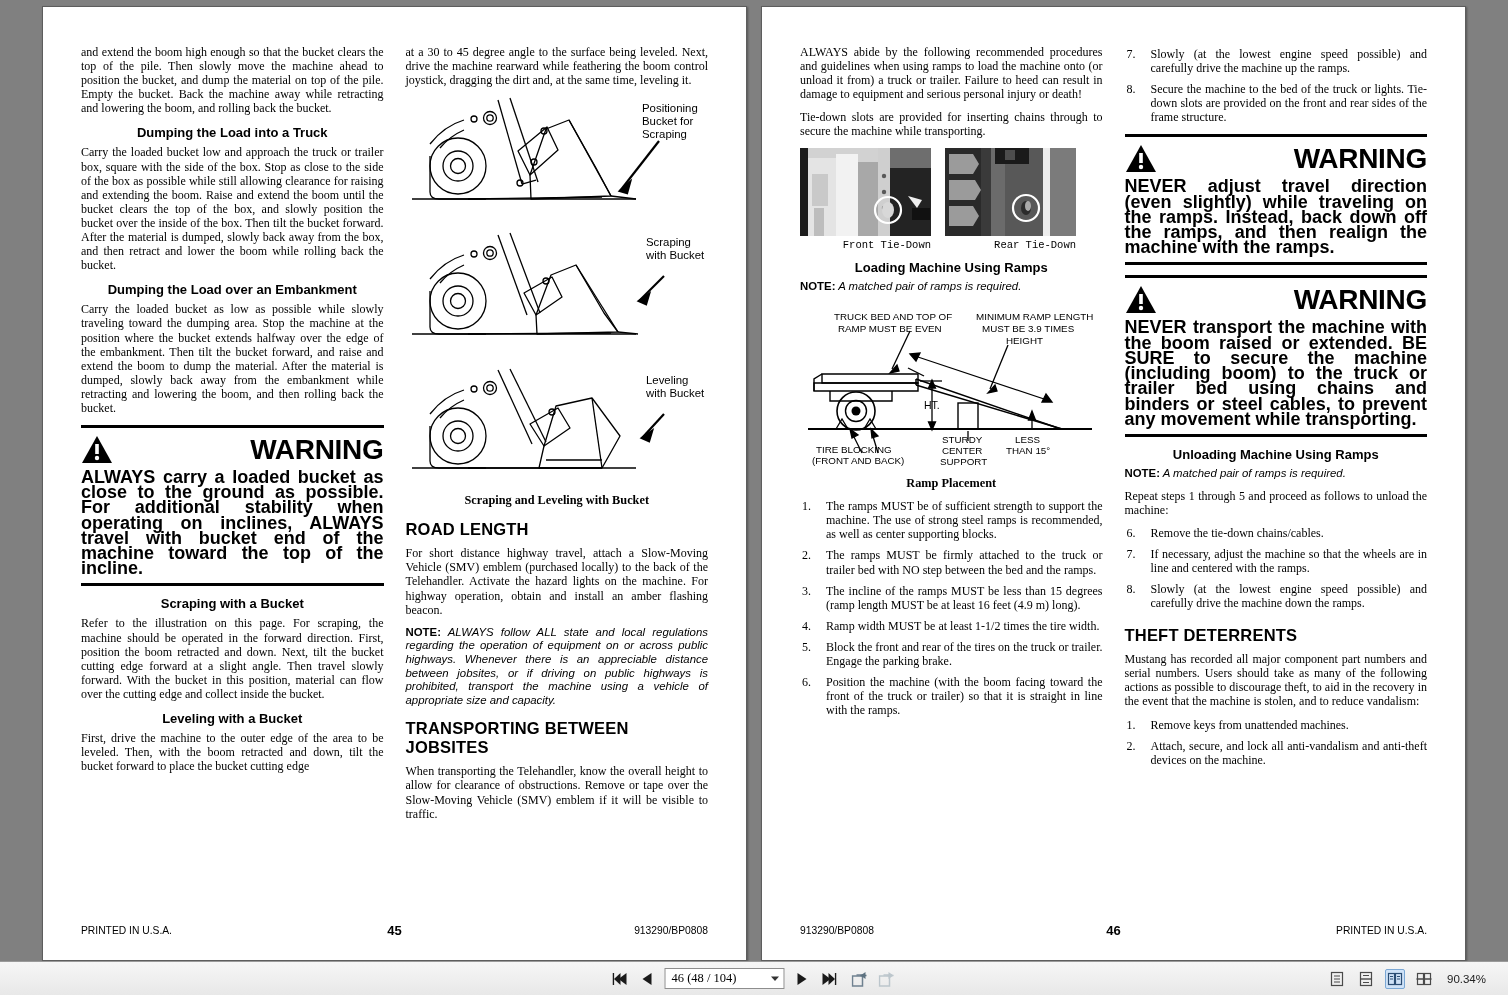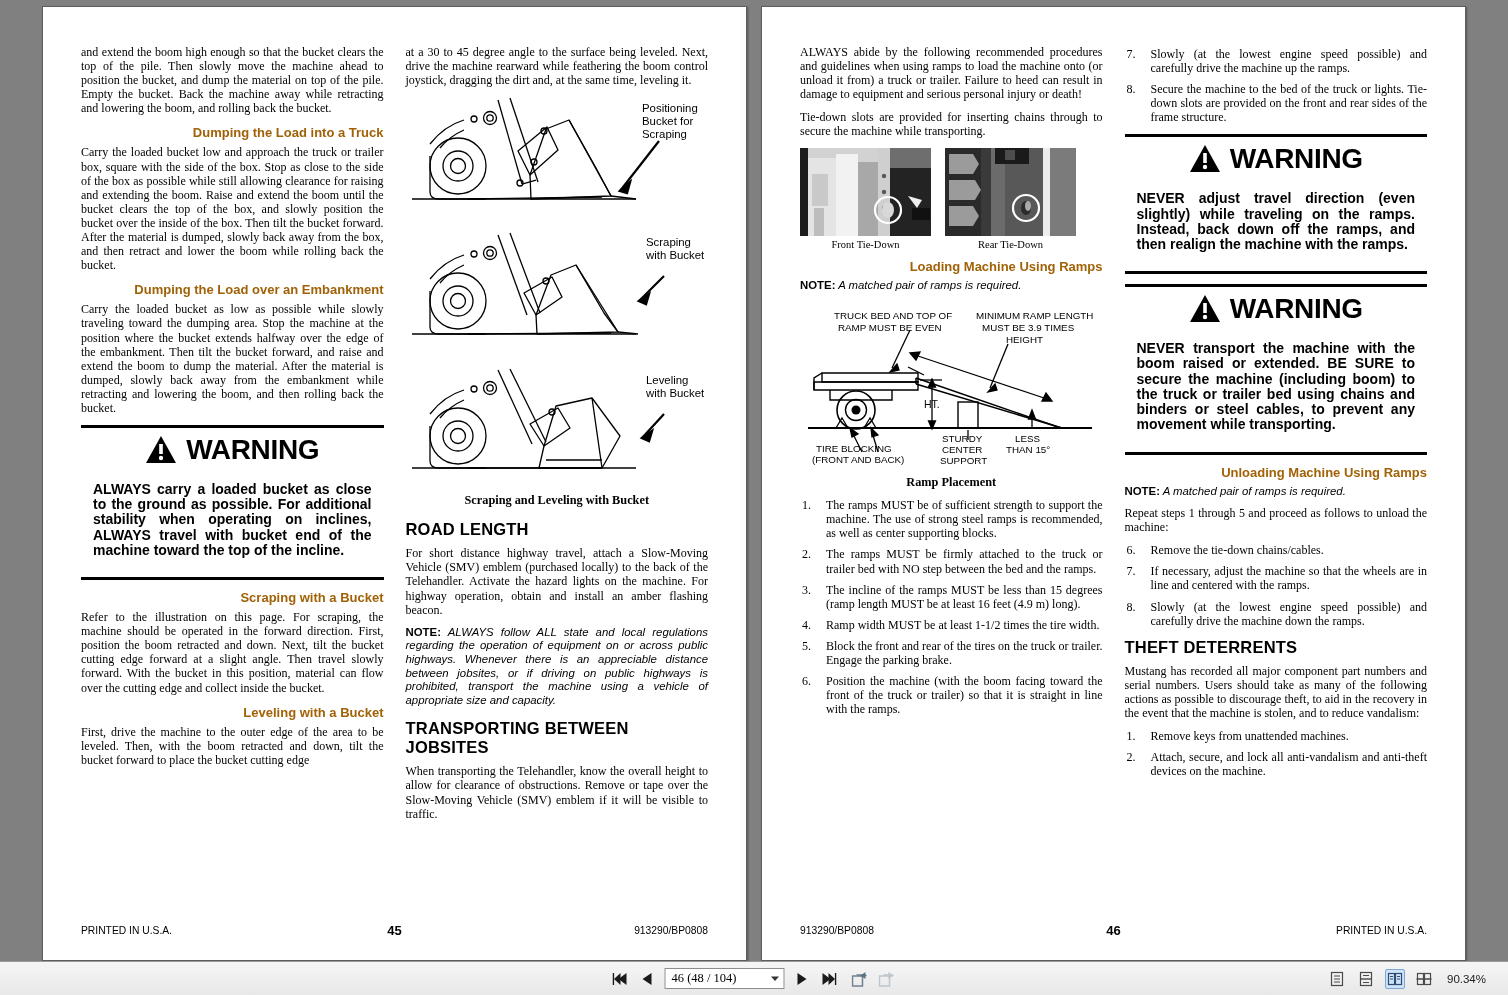--- a/index.html
+++ b/index.html
@@ -55,22 +55,22 @@
     margin: 0 0 9px 0;
     color: #000;
     hyphens: none;
   }
   .h2 {
     font-family: "Liberation Sans", sans-serif;
     font-weight: bold;
     font-size: 13.0px;
     line-height: 15px;
     margin: 10px 0 5px 0;
-    color: #a16207;
-    text-align: right;
+    color: #000000;
+    text-align: center;
   }
   .h1 {
     font-family: "Liberation Sans", sans-serif;
     font-weight: bold;
     font-size: 16.5px;
     line-height: 19px;
     letter-spacing: .2px;
     margin: 12px 0 7px 0;
     color: #000;
     text-align: left;
@@ -96,40 +96,40 @@
   }
   
   .warnbox { margin: 10px 0 8px 0; }
   .rule-thick {
     border-top: 3px solid #000;
     height: 0; margin: 0;
   }
   .warn-head {
     display: flex;
     align-items: center;
-    justify-content: center;
+    justify-content: space-between;
     gap: 9px;
     padding: 7px 0 4px 0;
   }
   .warn-tri { display: block; }
   .warn-word {
     font-family: "Liberation Sans", sans-serif;
     font-weight: bold;
     font-size: 28px;
     letter-spacing: -0.3px;
     line-height: 28px;
   }
   .warn-text {
     font-family: "Liberation Sans", sans-serif;
     font-weight: bold;
-    font-size: 14px;
+    font-size: 18px;
     line-height: 15.2px;
     text-align: justify;
     padding: 2px 0 7px 0;
-    margin: 12px;
+    margin: 0;
   }
   
   ol.numlist { margin: 2px 0 8px 0; padding: 0; list-style: none; }
   ol.numlist > li {
     position: relative;
     padding-left: 26px;
     margin-bottom: 7px;
     font-family: "Liberation Serif", serif;
     font-size: 12.0px;
     line-height: 14.1px;
@@ -156,23 +156,23 @@
     font-family: "Liberation Sans", sans-serif;
     font-weight: bold;
     font-size: 13px;
   }
   .footer .side { width: 200px; }
   .footer .side.right { text-align: right; }
   
   .photo-row { display: flex; gap: 14px; margin: 6px 0 2px 0; }
   .photo-wrap { width: 131px; }
   .photo-cap {
-    font-family: Liberation Serif, serif;
+    font-family: Liberation Mono, monospace;
     font-size: 10.5px;
-    text-align: center;
+    text-align: right;
     margin-top: 3px;
   }
   
   #toolbar {
     flex: 0 0 34px;
     height: 34px;
     background: linear-gradient(#f6f6f6, #e8e8e8);
     border-top: 1px solid #9a9a9a;
     display: flex;
     align-items: center;
@@ -570,21 +570,21 @@
           <div class="h2">Unloading Machine Using Ramps</div>
           <p class="note"><b>NOTE:</b> <span>A matched pair of ramps is required.</span></p>
           <p>Repeat steps 1 through 5 and proceed as follows to unload the machine:</p>
 
           <ol class="numlist">
             <li><span class="num">6.</span><span>Remove the tie-down chains/cables.</span></li>
             <li><span class="num">7.</span><span>If necessary, adjust the machine so that the wheels are in line and centered with the ramps.</span></li>
             <li><span class="num">8.</span><span>Slowly (at the lowest engine speed possible) and carefully drive the machine down the ramps.</span></li>
           </ol>
 
-          <div class="h1" style="margin-top:10px;">THEFT DETERRENTS</div>
+          <div class="h1" style="margin-top:16px;">THEFT DETERRENTS</div>
           <p>Mustang has recorded all major component part numbers and serial numbers. Users should take as many of the following actions as possible to discourage theft, to aid in the recovery in the event that the machine is stolen, and to reduce vandalism:</p>
 
           <ol class="numlist">
             <li><span class="num">1.</span><span>Remove keys from unattended machines.</span></li>
             <li><span class="num">2.</span><span>Attach, secure, and lock all anti-vandalism and anti-theft devices on the machine.</span></li>
           </ol>
         </div>
       </div>
 
       <div class="footer">

